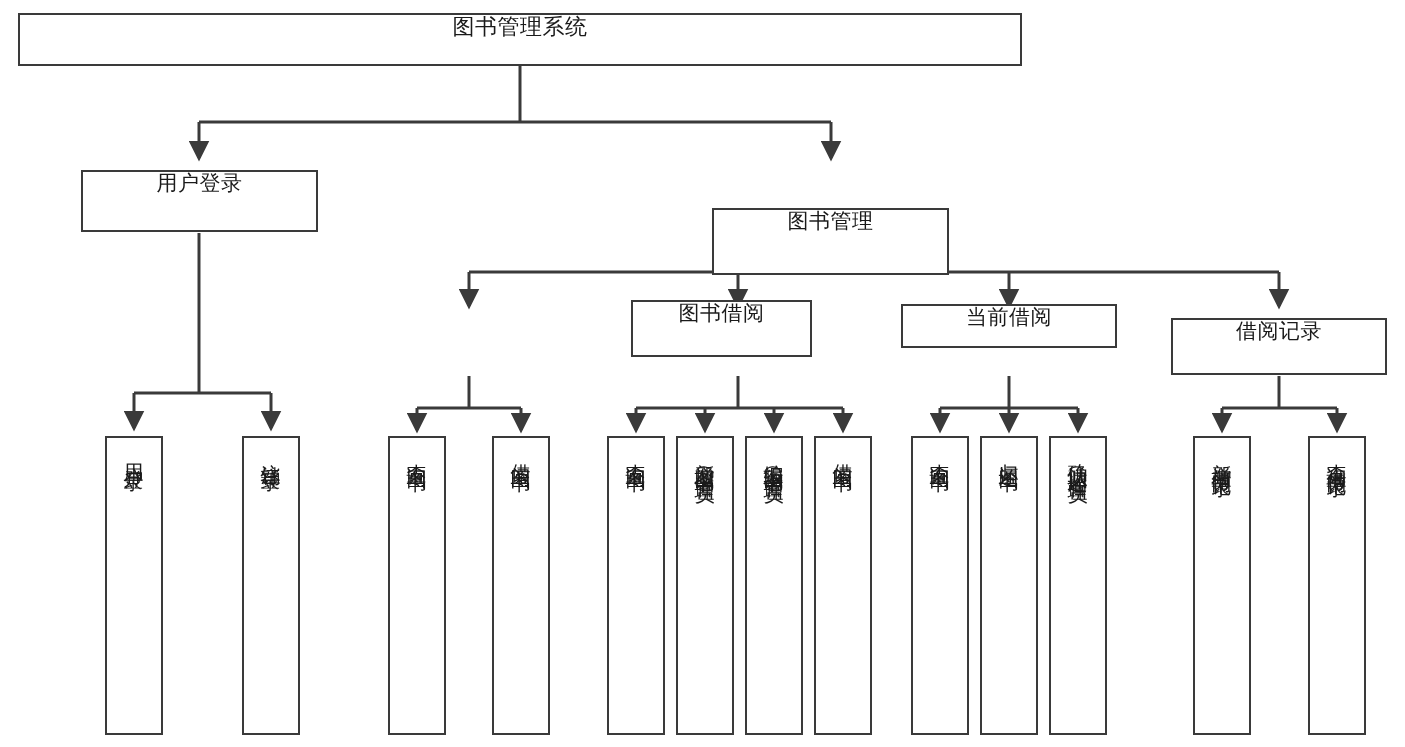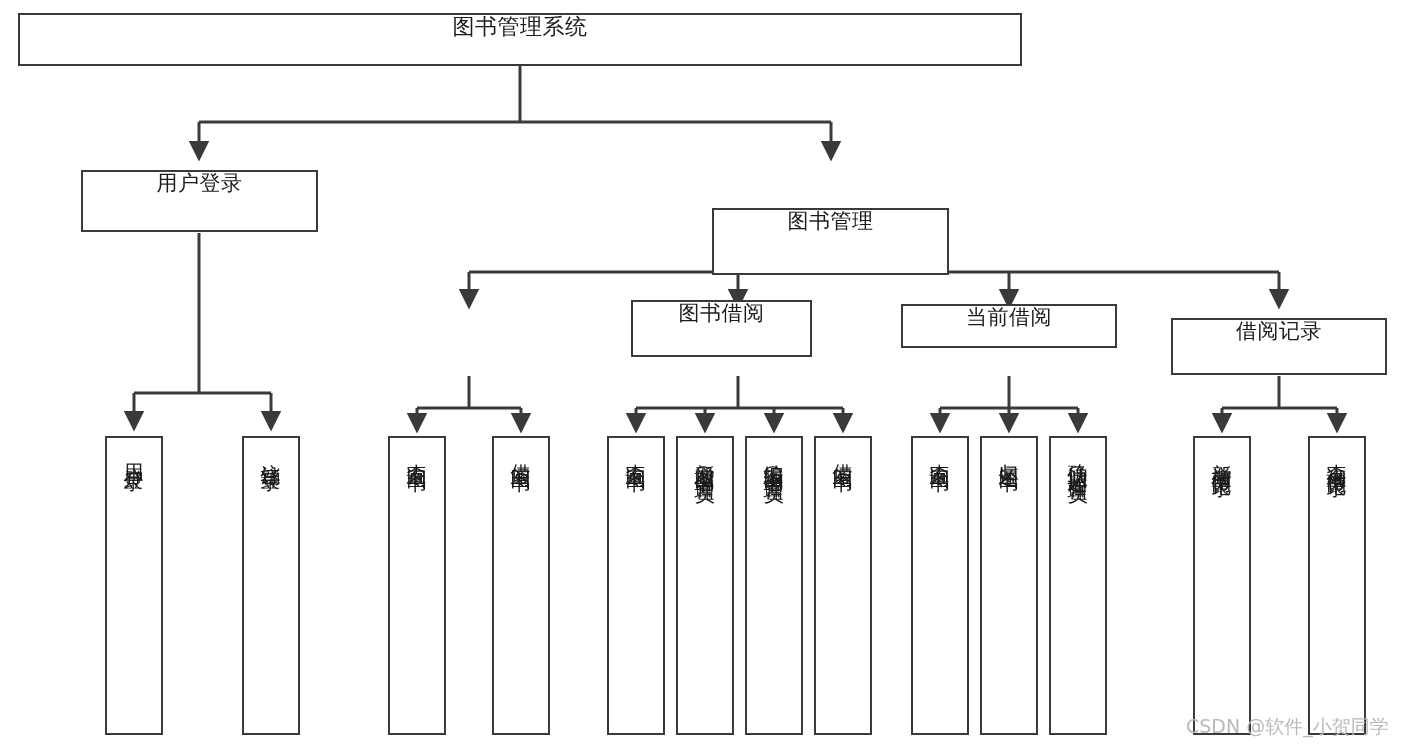--- a/index.html
+++ b/index.html
@@ -187,15 +187,14 @@
     <span class="label">确认归还（管理员）</span>
   </div>
 
   <div class="node vert" style="left:1193px; top:436px; width:58px; height:299px;">
     <span class="label">新增借阅记录</span>
   </div>
   <div class="node vert" style="left:1308px; top:436px; width:58px; height:299px;">
     <span class="label">查询借阅记录</span>
   </div>
 
-  <div class="watermark">CSDN @软件_小贺同学</div>
 
 </div>
 
 </body></html>

